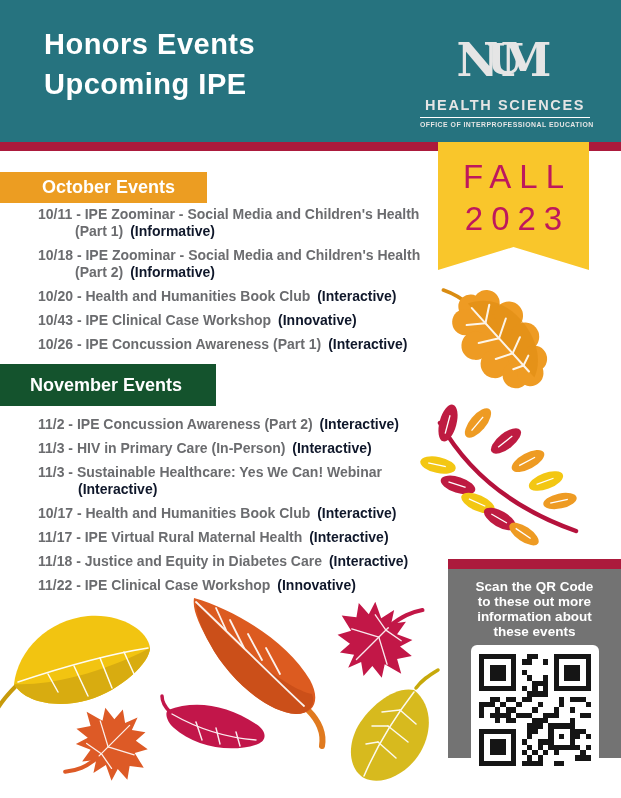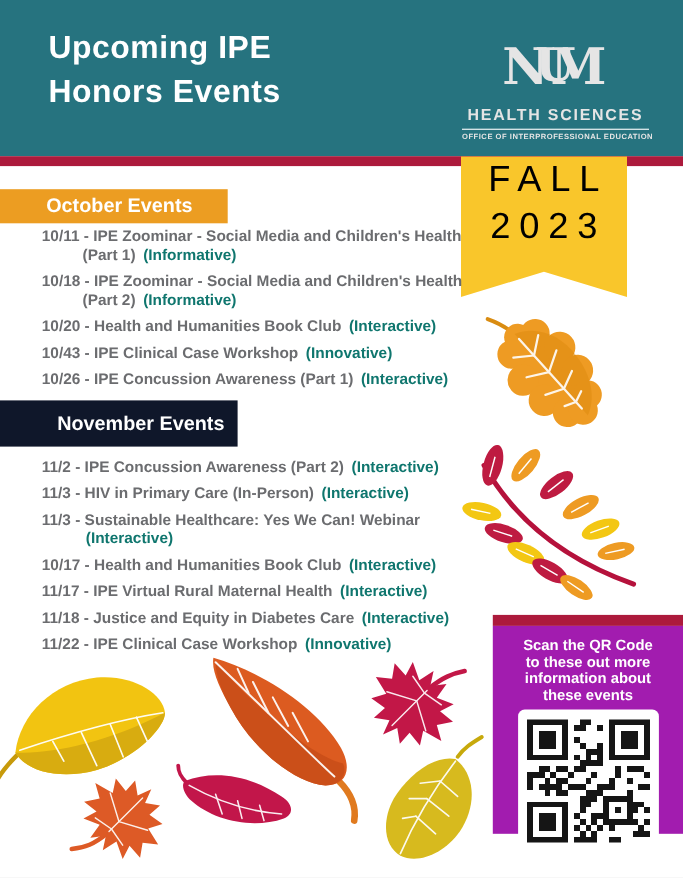--- a/index.html
+++ b/index.html
@@ -15,43 +15,43 @@
   .monogram{position:relative;height:60px;line-height:60px;}
   .mono-nm{font-family:"DejaVu Serif",serif;font-weight:bold;font-size:46px;letter-spacing:2px;}
   .mono-u{position:absolute;left:50%;top:9px;transform:translateX(-50%);
           font-family:"DejaVu Serif",serif;font-weight:bold;font-size:42px;line-height:42px;}
   .logo-dept{margin-top:7px;font-size:14.5px;font-weight:bold;letter-spacing:1.6px;
              padding-bottom:4px;border-bottom:1.5px solid #ffffff;white-space:nowrap;}
   .logo-office{margin-top:3px;font-size:6.9px;font-weight:bold;letter-spacing:.48px;white-space:nowrap;}
 
   
   .stripe{position:absolute;left:0;top:142px;width:621px;height:9px;background:#AC1A3C;}
-  .fall-banner{position:absolute;left:419px;top:142px;width:151px;height:128px;background:#F9C62B;
+  .fall-banner{position:absolute;left:438px;top:142px;width:151px;height:128px;background:#F9C62B;
                clip-path:polygon(0 0,100% 0,100% 100%,50% 82%,0 100%);
-               text-align:center;box-sizing:border-box;
-               color:#000000;font-size:33px;line-height:42px;letter-spacing:8px;text-indent:8px;}
+               text-align:center;padding-top:14px;box-sizing:border-box;
+               color:#be185d;font-size:33px;line-height:42px;letter-spacing:8px;text-indent:8px;}
   .fall-banner div{white-space:nowrap;}
 
   
   .section-banner{position:absolute;left:0;display:flex;align-items:center;
                   color:#ffffff;font-size:18px;font-weight:bold;box-sizing:border-box;}
   .oct-banner{top:172px;width:207px;height:31px;background:#EC9D22;padding-left:42px;}
-  .nov-banner{top:364px;width:216px;height:42px;background:#0f172a;padding-left:52px;}
+  .nov-banner{top:364px;width:216px;height:42px;background:#14532d;padding-left:30px;}
 
   .events{position:absolute;left:0;width:452px;margin:0;padding:0;list-style:none;
           font-size:14px;line-height:17px;font-weight:bold;color:#6B6C6F;}
   .events-oct{top:206px;}
   .events-nov{top:416px;}
   .event{padding-left:75px;text-indent:-37px;margin:0 0 7px 0;}
-  .event-tag{color:#0f766e;margin-left:3px;}
+  .event-tag{color:#0f172a;margin-left:3px;}
 
   
   .qr-panel{position:absolute;left:448px;top:559px;width:173px;height:239px;}
   .qr-stripe{height:10px;background:#AC1A3C;}
-  .qr-body{height:189px;background:#a21caf;box-sizing:border-box;padding-top:10px;text-align:center;}
+  .qr-body{height:189px;background:#737373;box-sizing:border-box;padding-top:10px;text-align:center;}
   .qr-text{margin:0;color:#ffffff;font-size:13.5px;line-height:15px;font-weight:bold;}
   .qr-text span{display:block;}
   .qr-frame{width:128px;height:130px;margin:6px auto 0;background:#ffffff;border-radius:6px;
             display:flex;align-items:center;justify-content:center;}
   .qr-frame svg{shape-rendering:crispEdges;}
 
   
   .leaf{position:absolute;pointer-events:none;}
   .leaf svg{overflow:visible;display:block;}
   .leaf-oak{left:445px;top:270px;transform:rotate(-42deg);}
@@ -63,22 +63,22 @@
   .leaf-maple-crimson{left:330px;top:586px;transform:rotate(-135deg);}
   .leaf-oval-yellow{left:344px;top:670px;}
 </style>
 </head>
 <body>
 
 <div id="page">
 
   <div class="header">
     <h1 class="page-title">
+      <span>Honors Events</span>
       <span>Upcoming IPE</span>
-      <span>Honors Events</span>
     </h1>
     <div class="logo">
       <div class="monogram">
         <span class="mono-nm">NM</span>
         <span class="mono-u">U</span>
       </div>
       <div class="logo-dept">HEALTH SCIENCES</div>
       <div class="logo-office">OFFICE OF INTERPROFESSIONAL EDUCATION</div>
     </div>
   </div>

